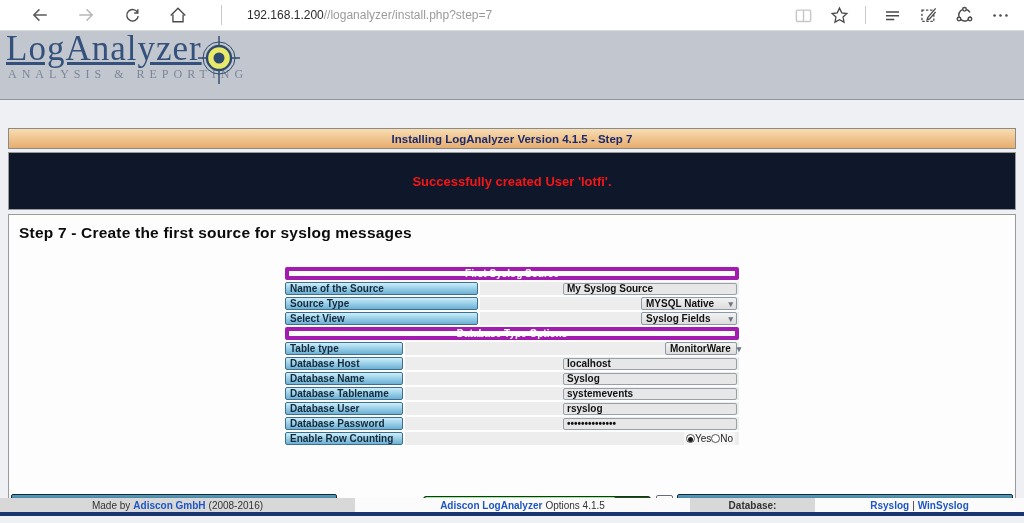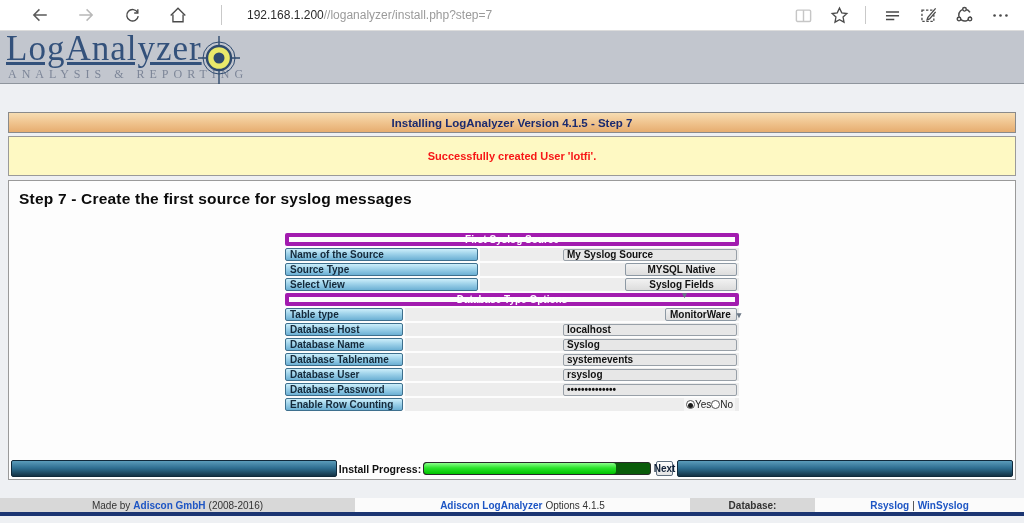--- a/index.html
+++ b/index.html
@@ -11,33 +11,33 @@
   .chrome .nav-icons { display:flex; align-items:center; gap:26px; padding-left:30px; }
   .cicon { width:20px; height:20px; display:inline-flex; align-items:center; justify-content:center; cursor:pointer; }
   .cicon svg { display:block; }
   .vsep { width:1px; height:20px; background:#c9c9c9; margin:0 14px 0 22px; }
   .url { font-size:12px; color:#9a9a9a; white-space:nowrap; }
   .url .host { color:#2b2b2b; }
   .chrome .right-icons { margin-left:auto; display:flex; align-items:center; gap:16px; padding-right:14px; }
   .vsep2 { width:1px; height:18px; background:#c9c9c9; }
 
   
-  .band { height:53px; background:#c2c6ce; border-bottom:1px solid #8f959d; position:relative;text-decoration:underline; }
+  .band { height:69px; background:#c2c6ce; border-bottom:1px solid #8f959d; position:relative;text-decoration:underline; }
   .logo-title { position:absolute; left:6px; top:0px; font-family:"Liberation Serif", serif; font-size:35px; color:#33517b; text-decoration:underline; letter-spacing:1px; line-height:36px; }
   .logo-sub { position:absolute; left:8px; top:36px; font-family:"Liberation Serif", serif; font-size:12px; color:#7d8698; letter-spacing:5px; }
   .logo-target { position:absolute; left:196px; top:5px; }
 
   
   .banner { margin:28px 8px 0 8px; height:21px; border:1px solid #8a8a8a;
             background:linear-gradient(180deg,#f7ddb2 0%, #efc28c 55%, #e6ad70 100%);
             display:flex; align-items:center; justify-content:center;
             font-size:11.5px; font-weight:bold; color:#1b2a6e; }
-  .msgbox { margin:3px 8px 0 8px; height:40px; background:#fef9c3; border:1px solid #9a9a9a;
+  .msgbox { margin:3px 8px 0 8px; height:58px; background:#0f172a; border:1px solid #9a9a9a;
             display:flex; align-items:center; justify-content:center;
-            font-size:11px; font-weight:bold; color:#f71616; }
+            font-size:13px; font-weight:bold; color:#f71616; }
   .mainbox { margin:4px 8px 0 8px; height:300px; background:#fdfdfd; border:1px solid #9a9a9a; position:relative; }
   .step-heading { padding:9px 10px 0 10px; font-size:15.5px; font-weight:bold; color:#0b0b0b; letter-spacing:0.2px; }
 
   
   .ftable { width:454px; margin:25px auto 0 auto; }
   .thead { height:13px; border:4px solid #a21caf; border-radius:2px;
            background:linear-gradient(180deg,#74accal 0%,#5b9cba 0%, #2e6e90 48%, #143244 100%);
            display:flex; align-items:center; justify-content:center;
            color:#fff; font-size:10px; font-weight:bold; margin-bottom:2px; }
   .trow { display:flex; height:13px; margin-bottom:2px; }
@@ -46,21 +46,21 @@
             font-size:10px; font-weight:bold; color:#14293a; padding:0 0 0 4px;
             display:flex; align-items:center; flex:0 0 auto; }
   .w1 { width:193px; } .w2 { width:118px; }
   .tfield { flex:1 1 auto; margin-left:2px; background:#ededed; display:flex; align-items:center; justify-content:flex-end; }
   .txt { width:174px; height:12px; margin-right:2px; background:#e7e7e7; border:1px solid #98a0a8; border-radius:2px;
          font-family:"Liberation Sans", sans-serif; font-size:10px; font-weight:bold; color:#111; padding:0 3px; }
   .sel { height:13px; margin-right:2px; background:linear-gradient(180deg,#f2f2f2,#dddddd); border:1px solid #8d99a4; border-radius:2px;
          display:flex; align-items:center; justify-content:space-between; font-size:10px; font-weight:bold; color:#111;
          padding:0 3px 0 4px; cursor:pointer; }
   .sel .chev { color:#6a7684; font-size:9px; margin-left:6px; }
-  .sel.wA { width:112px;flex-direction:column; } .sel.wB { width:72px; }
+  .sel.wA { width:96px; } .sel.wB { width:72px; }
   .radios { display:flex; align-items:center; margin-right:4px; font-size:10px; color:#222; background:#f6f6f6; padding:1px 2px; }
   .rdot { width:9px; height:9px; border:1px solid #555; border-radius:50%; background:#fff; display:inline-block; cursor:pointer; }
   .rdot.checked { position:relative; }
   .rdot.checked::after { content:""; position:absolute; left:1.5px; top:1.5px; width:5px; height:5px; background:#1a1a1a; border-radius:50%; }
 
   
   .progress-row { position:absolute; left:2px; right:2px; bottom:2px; height:17px; display:flex; align-items:center; }
   .tealbar { height:17px; border:1px solid #10293a; border-radius:2px;
              background:linear-gradient(180deg,#5b9cba 0%, #2e6e90 48%, #143244 100%); }
   .tb-left { width:326px; flex:0 0 auto; }

